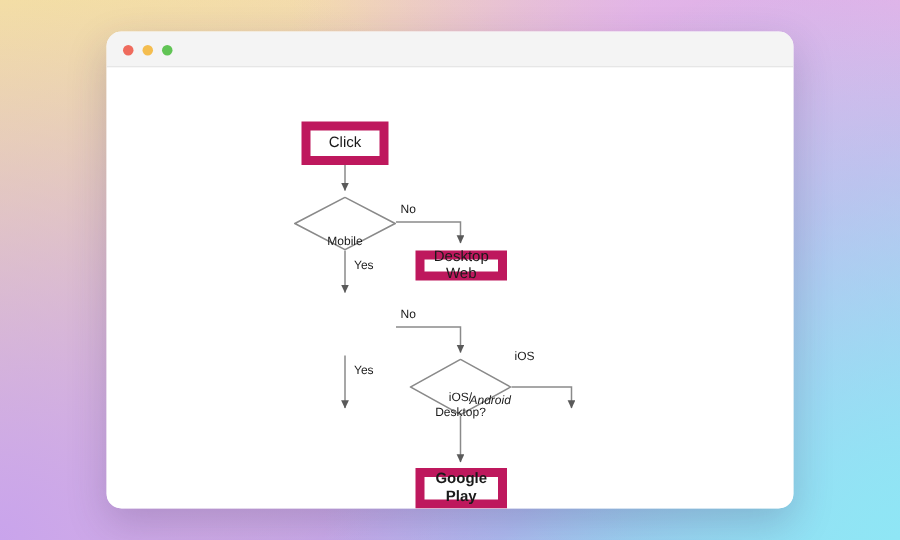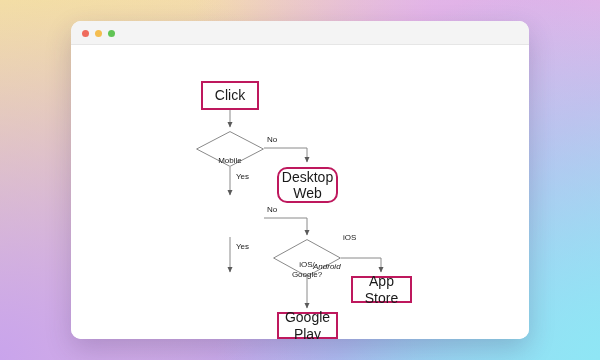--- a/index.html
+++ b/index.html
@@ -71,22 +71,22 @@
   .node {
     position: absolute;
     box-sizing: border-box;
     display: flex;
     align-items: center;
     justify-content: center;
     text-align: center;
   }
   .box {
     background: #ffffff;
-    border: 2px solid #be185d;
-    font-size: 14px;
+    border: 6px solid #be185d;
+    font-size: 10px;
     color: #1a1a1a;
     line-height: 1.15;
   }
   .diamond-wrap {
     position: absolute;
   }
   .diamond-shape {
     position: absolute;
     left: 0;
     top: 0;
@@ -166,35 +166,34 @@
 
       <div class="node box" style="left:130px; top:36px; width:58px; height:29px;">Click</div>
 
       <div class="diamond-wrap" style="left:125px; top:86px; width:68px; height:36px;">
         <svg class="diamond-shape" viewBox="0 0 68 36" preserveAspectRatio="none">
           <polygon points="34,0.6 67.4,18 34,35.4 0.6,18" fill="#ffffff" stroke="#8a8a8a" stroke-width="1"></polygon>
         </svg>
         <div class="diamond-label">Mobile</div>
       </div>
 
-      <div class="node box" style="left:206px; top:122px; width:61px; height:36px;border-radius:10px;">Desktop Web</div>
+      <div class="node box" style="left:206px; top:122px; width:61px; height:20px;">Desktop Web</div>
 
 
 
       <div class="diamond-wrap" style="left:202px; top:194px; width:68px; height:38px;">
         <svg class="diamond-shape" viewBox="0 0 68 38" preserveAspectRatio="none">
           <polygon points="34,0.6 67.4,19 34,37.4 0.6,19" fill="#ffffff" stroke="#8a8a8a" stroke-width="1"></polygon>
         </svg>
         <div class="diamond-label">iOS/
-Google?</div>
+Desktop?</div>
       </div>
 
-      <div class="node box" style="left:280px; top:231px; width:61px; height:27px;">App Store</div>
-
-      <div class="node box" style="left:206px; top:267px; width:61px; height:27px;">Google Play</div>
+
+      <div class="node box" style="left:206px; top:267px; width:61px; height:27px;font-weight:bold;">Google Play</div>
 
       <div class="edge-label" style="left:196px; top:90px;">No</div>
       <div class="edge-label" style="left:165px; top:127px;">Yes</div>
       <div class="edge-label" style="left:196px; top:160px;">No</div>
       <div class="edge-label" style="left:165px; top:197px;">Yes</div>
       <div class="edge-label" style="left:272px; top:188px;">iOS</div>
       <div class="edge-label" style="left:242px; top:217px;font-style:italic;">Android</div>
 
     </div>
   </div>

